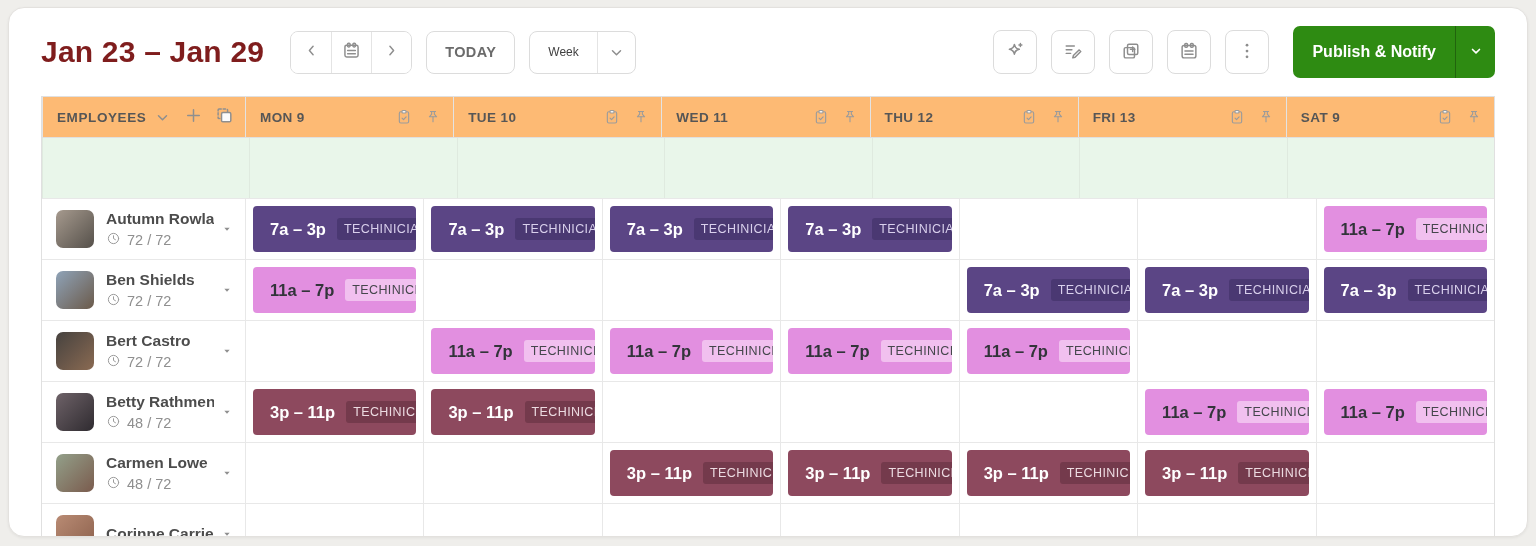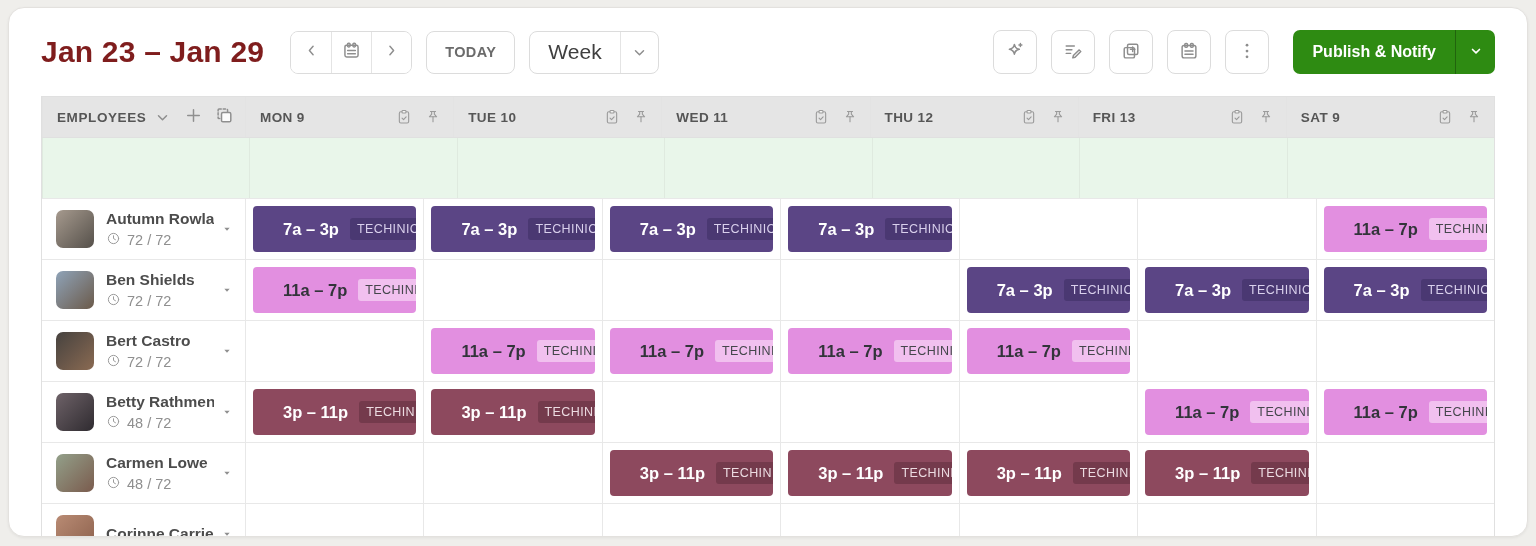--- a/index.html
+++ b/index.html
@@ -24,34 +24,34 @@
     width:40px; height:100%; background:#fff; border:none; border-left:1px solid #e4e4e4;
     display:flex; align-items:center; justify-content:center; cursor:pointer;
   }
   .nav-group button:first-child { border-left:none; }
   .btn {
     height:43px; background:#fff; border:1px solid #dcdcdc; border-radius:8px;
     display:flex; align-items:center; cursor:pointer;
   }
   .today-btn { margin-left:14px; padding:0 18px; font-size:14.5px; font-weight:700; color:#6b6b6b; letter-spacing:0.4px; }
   .week-select { margin-left:14px; padding:0; }
-  .week-label { padding:0 18px; font-size:21px; color:#3f3f3f; }
+  .week-label { padding:0 18px; font-size:12px; color:#3f3f3f; }
   .week-caret { width:38px; height:100%; border-left:1px solid #e4e4e4; display:flex; align-items:center; justify-content:center; }
   .spacer { flex:1; }
   .icon-btn {
     width:44px; height:44px; background:#fff; border:1px solid #dcdcdc; border-radius:8px;
     display:flex; align-items:center; justify-content:center; margin-left:14px; cursor:pointer;
   }
-  .publish-split { margin-left:24px; display:flex; height:44px; border-radius:7px; overflow:hidden; cursor:pointer; }
+  .publish-split { margin-left:24px; display:flex; height:52px; border-radius:7px; overflow:hidden; cursor:pointer; }
   .publish-main { background:var(--publish-green,#2e8b12); color:#fff; font-size:16px; font-weight:700; display:flex; align-items:center; padding:0 19px; border:none; cursor:pointer; }
   .publish-caret { background:var(--publish-green,#2e8b12); width:40px; border:none; border-left:1px solid rgba(0,0,0,0.28); display:flex; align-items:center; justify-content:center; cursor:pointer; }
   
   .grid { border:1px solid #e0e0e0; border-bottom:none; }
   .g-row { display:flex; height:61px; border-bottom:1px solid #e8e8e8; background:#fff; }
-  .g-row.g-head { height:41px; background:#e5e5e5; border-bottom:1px solid #e0e0e0; }
+  .g-row.g-head { height:41px; background:#fdba74; border-bottom:1px solid #e0e0e0; }
   .cell { border-left:1px solid #e8e8e8; position:relative; }
   .cell:first-child { border-left:none; }
   .emp-col { width:203px; flex:none; display:flex; align-items:center; }
   .day-col { flex:1; }
   .g-head .cell { display:flex; align-items:center; border-left:1px solid #e3e3e3; }
   .emp-head { padding:0 12px 0 14px; }
   .emp-head-label { font-size:13.5px; font-weight:700; color:#565656; letter-spacing:0.6px; }
   .emp-head .hicon { margin-left:10px; display:flex; cursor:pointer; }
   .day-head { padding:0 11px 0 14px; }
   .day-label { font-size:13.5px; font-weight:700; color:#565656; letter-spacing:0.4px; }
@@ -67,21 +67,21 @@
   .os-caret { margin-left:22px; display:flex; cursor:pointer; }
   
   .avatar { width:38px; height:38px; border-radius:7px; margin-left:14px; flex:none; }
   .emp-info { margin-left:12px; min-width:0; }
   .emp-name { font-size:15.5px; font-weight:700; color:#4c4c4c; white-space:nowrap; overflow:hidden; max-width:108px; }
   .emp-hours { display:flex; align-items:center; gap:6px; margin-top:3px; color:#8f8f8f; font-size:14.5px; }
   .emp-caret { margin-left:auto; margin-right:10px; display:flex; cursor:pointer; }
   
   .chip {
     position:absolute; left:7px; right:7px; top:7px; bottom:7px; border-radius:4px;
-    display:flex; align-items:center; padding-left:30px; overflow:hidden; white-space:nowrap; cursor:pointer;
+    display:flex; align-items:center; padding-left:17px; overflow:hidden; white-space:nowrap; cursor:pointer;
   }
   .chip-time { font-size:16.5px; font-weight:700; flex:none; }
   .chip-badge { margin-left:11px; flex:none; font-size:12.5px; font-weight:400; letter-spacing:0.4px; padding:4px 7px; border-radius:3px; }
 </style>
 </head>
 <body>
 
 <div class="card">
 
   <div class="topbar">

